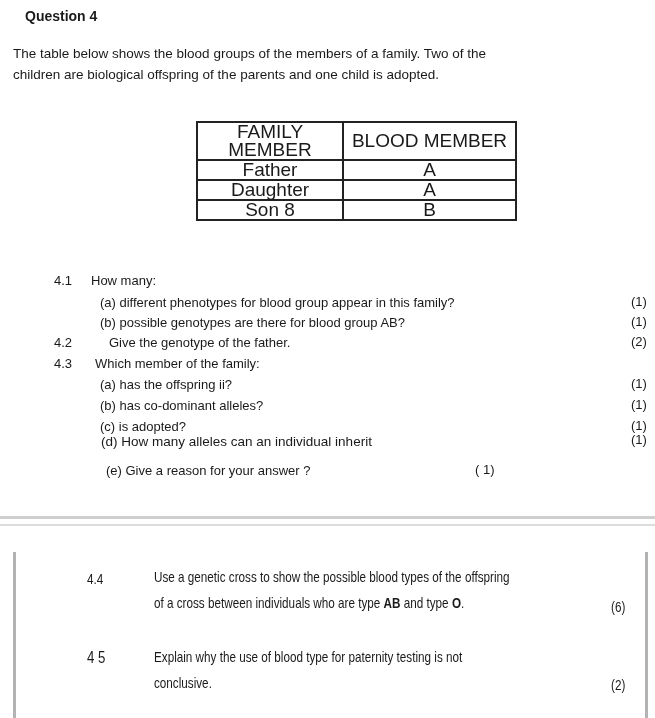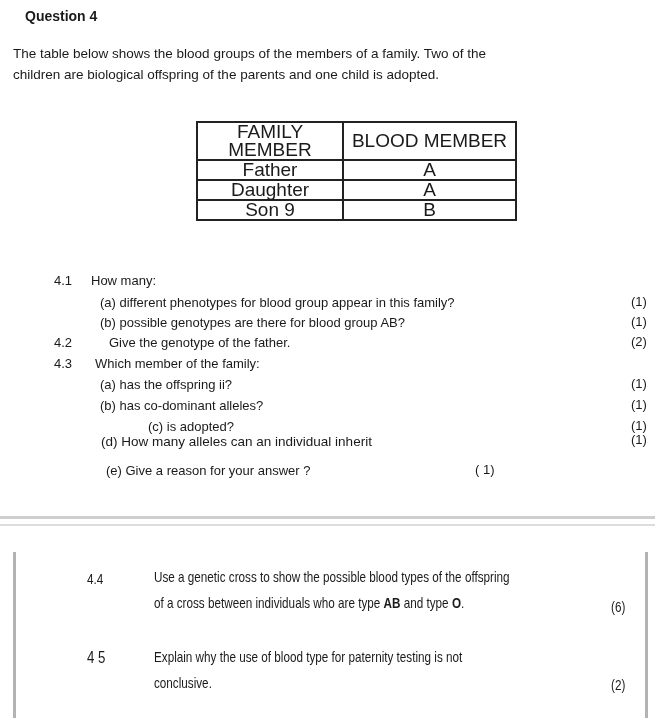--- a/index.html
+++ b/index.html
@@ -38,21 +38,21 @@
   </tr>
   <tr>
         <td>Father</td>
         <td>A</td>
       </tr>
   <tr>
         <td>Daughter</td>
         <td>A</td>
       </tr>
   <tr>
-        <td>Son 9</td>
+        <td>Son 8</td>
         <td>B</td>
       </tr>
 </tbody>
   </table>
 
 <div class="num" style="left:54px;top:273px;">4.1</div>
 <div class="abs q" style="left:91px;top:272px;">How many:</div>
 <div class="abs q" style="left:100px;top:294px;">(a) different phenotypes for blood group appear in this family?</div>
 <div class="mark" style="top:294px;">(1)</div>
 <div class="abs q" style="left:100px;top:314px;">(b) possible genotypes are there for blood group AB?</div>
@@ -61,21 +61,21 @@
 <div class="num" style="left:54px;top:335px;">4.2</div>
 <div class="abs q" style="left:109px;top:334px;">Give the genotype of the father.</div>
 <div class="mark" style="top:334px;">(2)</div>
 
 <div class="num" style="left:54px;top:356px;">4.3</div>
 <div class="abs q" style="left:95px;top:355px;">Which member of the family:</div>
 <div class="abs q" style="left:100px;top:376px;">(a) has the offspring ii?</div>
 <div class="mark" style="top:376px;">(1)</div>
 <div class="abs q" style="left:100px;top:397px;">(b) has co-dominant alleles?</div>
 <div class="mark" style="top:397px;">(1)</div>
-<div class="abs q" style="left:100px;top:418px;margin-left:48px;">(c) is adopted?</div>
+<div class="abs q" style="left:100px;top:418px;">(c) is adopted?</div>
 <div class="mark" style="top:418px;">(1)</div>
 <div class="abs q" style="left:101px;top:433px;font-size:13.5px;">(d) How many alleles can an individual inherit</div>
 <div class="mark" style="top:432px;">(1)</div>
 <div class="abs q" style="left:106px;top:462px;text-align:right;">(e) Give a reason for your answer ?</div>
 <div class="num" style="left:475px;top:462px;">( 1)</div>
 
 <div class="abs sep1"></div>
 <div class="abs sep2"></div>
 <div class="abs vl"></div>
 <div class="abs vr"></div>

